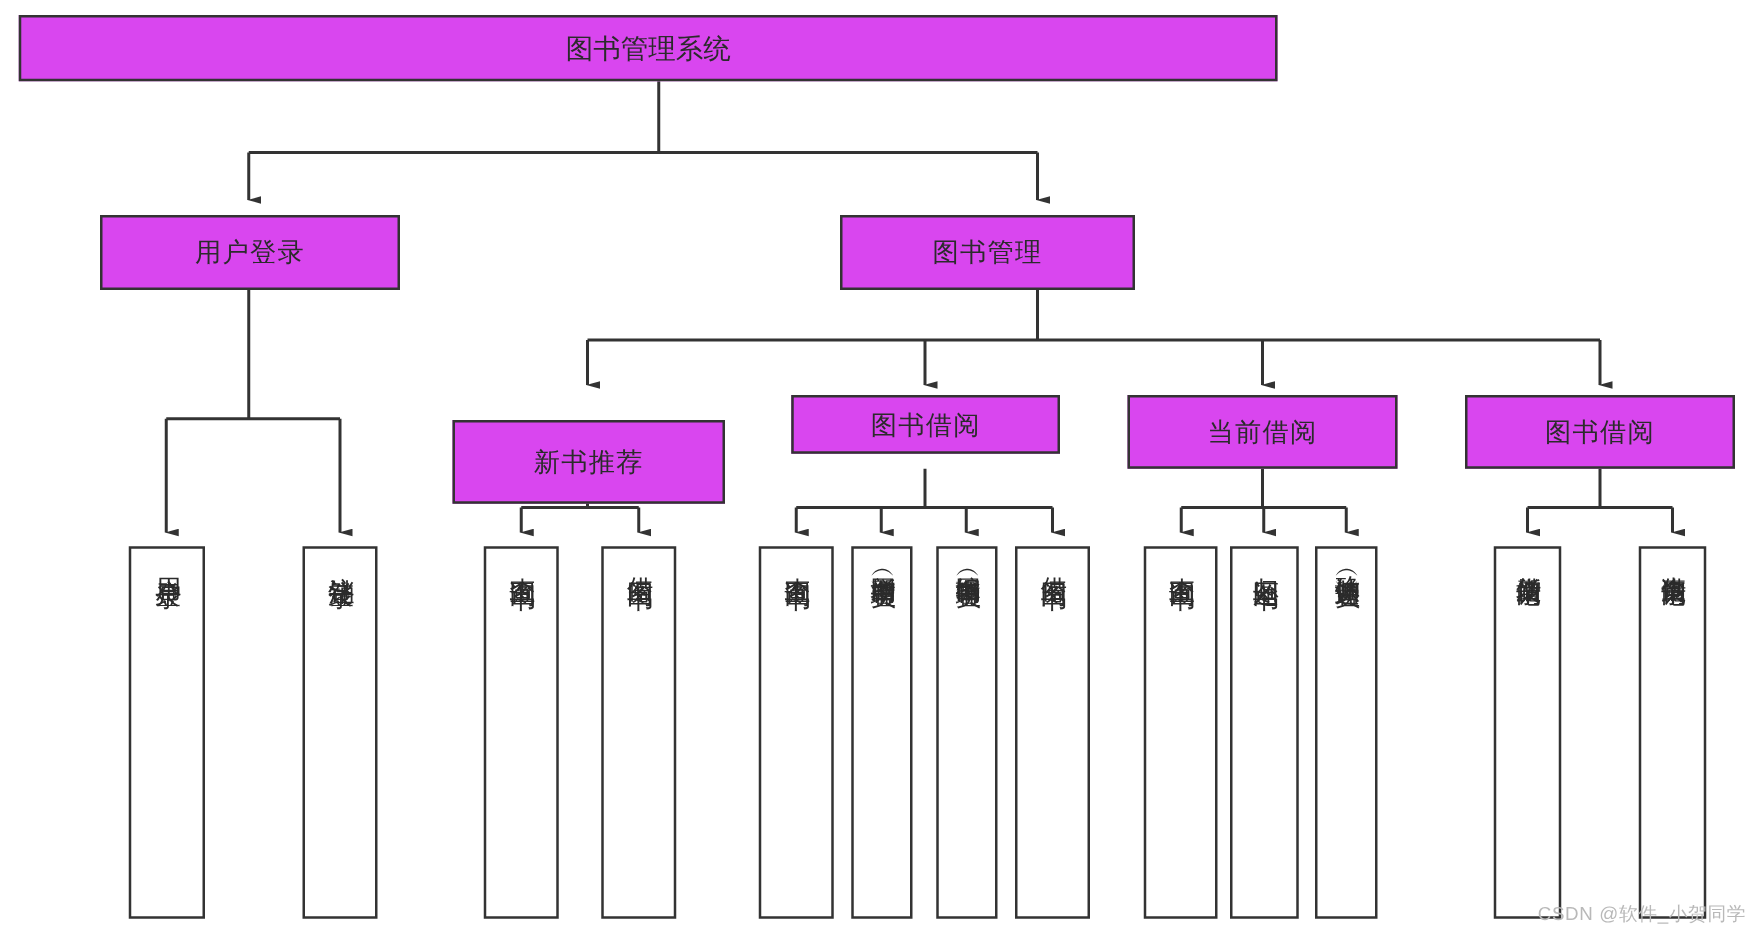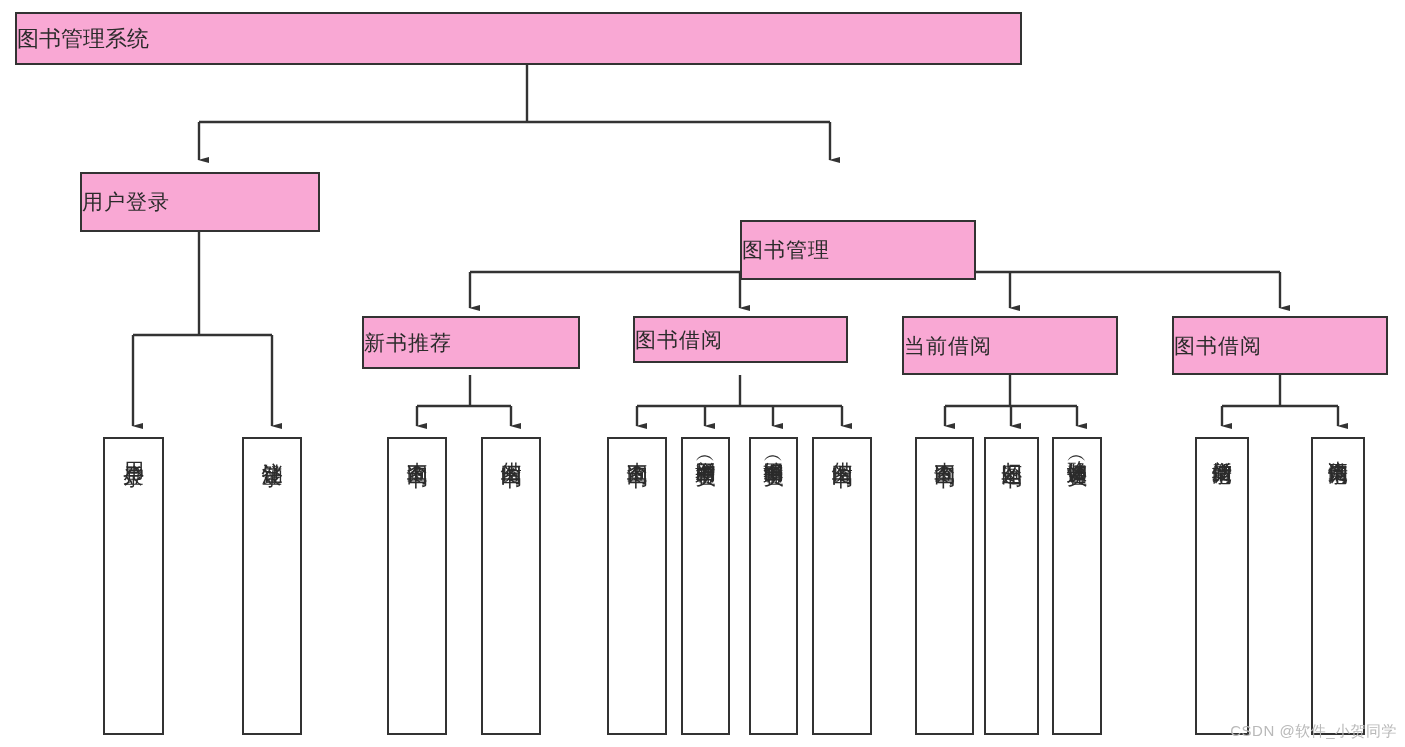--- a/index.html
+++ b/index.html
@@ -1,23 +1,23 @@
 <!DOCTYPE html>
 <html><head>
 <meta charset="utf-8">
 <style>
   html,body{margin:0;padding:0;background:#ffffff;}
   body{width:1405px;height:747px;overflow:hidden;
        font-family:"Liberation Sans","DejaVu Sans",sans-serif;}
   #stage{position:relative;width:1405px;height:747px;background:#fff;}
   svg#wires{position:absolute;left:0;top:0;width:1405px;height:747px;}
 
-  .node{position:absolute;box-sizing:border-box;background:#f9a8d4;
+  .node{position:absolute;box-sizing:border-box;background:#d946ef;
         border:2px solid #333333;display:flex;align-items:center;
-        color:#2b2b2b;}
+        justify-content:center;color:#2b2b2b;}
   .node.h{font-size:21px;letter-spacing:1px;}
   .node.root{font-size:22px;}
   .leaf{position:absolute;box-sizing:border-box;background:#ffffff;
         border:2px solid #333333;display:flex;align-items:flex-start;
         justify-content:center;padding-top:6px;}
   .leaf span{writing-mode:vertical-rl;text-orientation:upright;
              font-size:21px;line-height:1.06;letter-spacing:2px;
              color:#2b2b2b;white-space:nowrap;}
   .leaf.tall span{font-size:20px;letter-spacing:1px;}
   .watermark{position:absolute;right:8px;bottom:6px;font-size:15px;
@@ -78,25 +78,25 @@
     </g>
   </svg>
 
   <div class="node root" style="left:15px;top:12px;width:1007px;height:53px;">
     <span>图书管理系统</span>
   </div>
 
   <div class="node h" style="left:80px;top:172px;width:240px;height:60px;">
     <span>用户登录</span>
   </div>
-  <div class="node h" style="left:740px;top:172px;width:236px;height:60px;margin-top:48px;">
+  <div class="node h" style="left:672px;top:172px;width:236px;height:60px;">
     <span>图书管理</span>
   </div>
 
-  <div class="node h" style="left:362px;top:316px;width:218px;height:53px;">
+  <div class="node h" style="left:362px;top:336px;width:218px;height:67px;">
     <span>新书推荐</span>
   </div>
   <div class="node h" style="left:633px;top:316px;width:215px;height:47px;">
     <span>图书借阅</span>
   </div>
   <div class="node h" style="left:902px;top:316px;width:216px;height:59px;">
     <span>当前借阅</span>
   </div>
   <div class="node h" style="left:1172px;top:316px;width:216px;height:59px;">
     <span>图书借阅</span>

